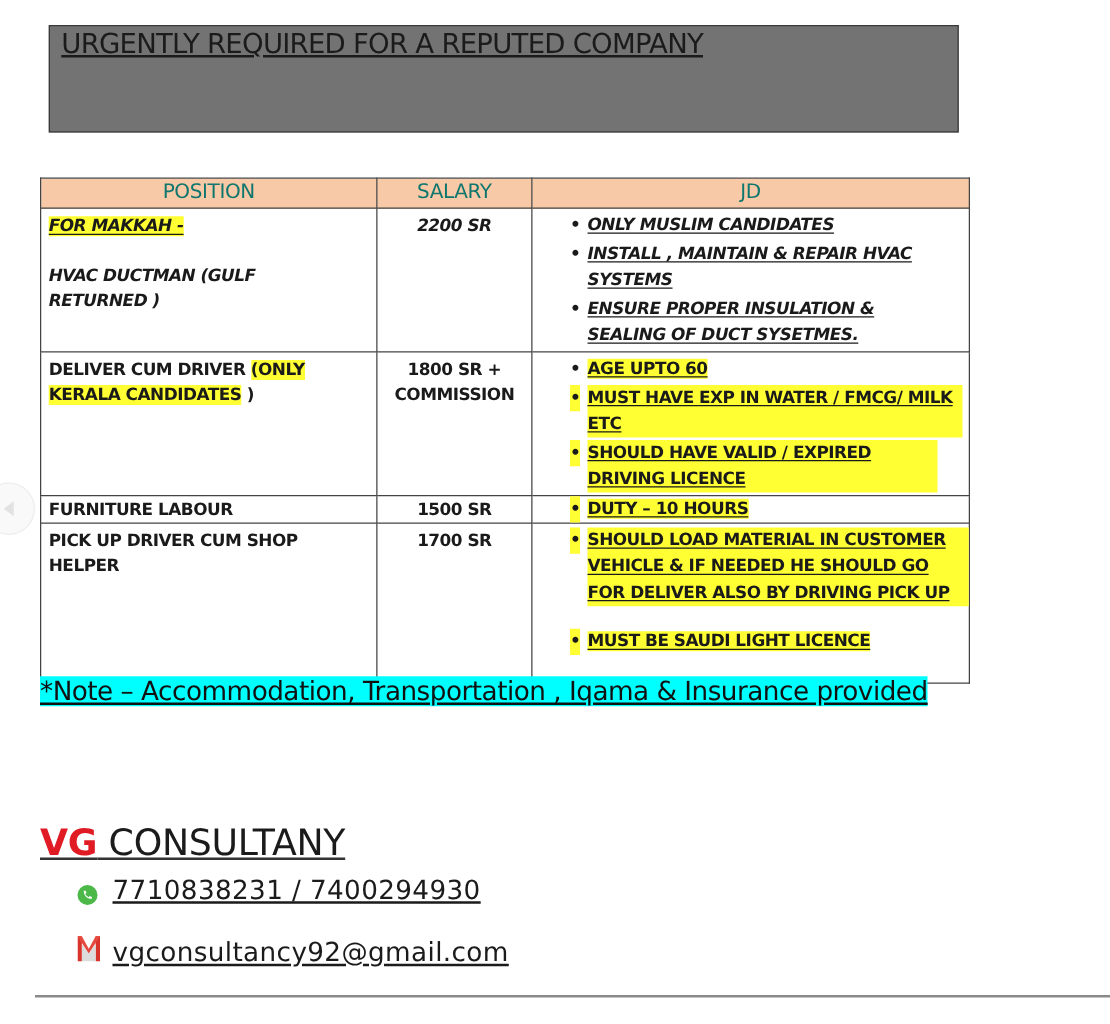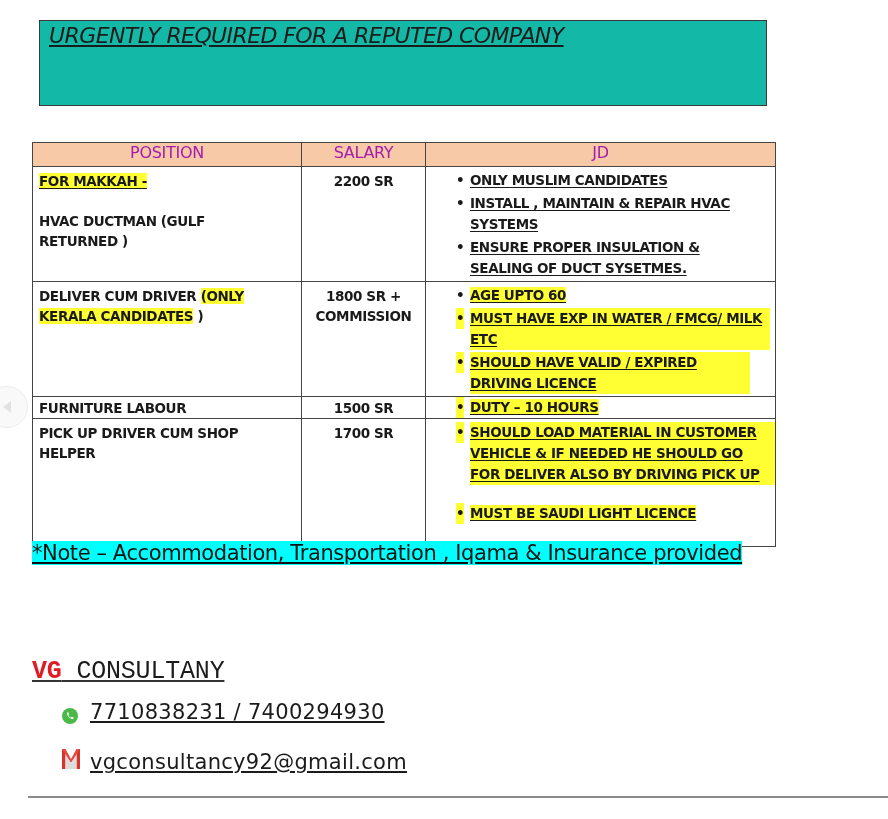--- a/index.html
+++ b/index.html
@@ -4,58 +4,58 @@
 <style>
   html, body { margin: 0; padding: 0; }
   body {
     width: 888px; height: 819px; background: #ffffff; position: relative; overflow: hidden;
     font-family: "DejaVu Sans", "Liberation Sans", sans-serif; color: #1a1a1a;
   }
   .u { text-decoration: underline; text-underline-offset: 2px; }
   .hl { background: #ffff33; }
   .header-box {
     position: absolute; left: 39px; top: 20px; width: 728px; height: 86px;
-    background: #14b8a6; border: 1.5px solid #3a3a3a; box-sizing: border-box; font-style: italic;
+    background: #737373; border: 1.5px solid #3a3a3a; box-sizing: border-box;
   }
   .header-line1 {
     position: absolute; left: 9px; top: 2px; font-size: 22px; letter-spacing: -0.6px;
     font-weight: normal; color: #1b1b1b; white-space: nowrap;
   }
   .header-line2 {
     position: absolute; left: 0; right: 0; top: 44px; text-align: center;
     font-size: 22px; letter-spacing: -0.6px; color: #1b1b1b;
   }
   table.jobs {
     position: absolute; left: 32px; top: 142px; border-collapse: collapse;
     font-size: 13.5px; font-weight: bold; letter-spacing: -0.4px;
   }
   table.jobs th, table.jobs td {
     border: 1px solid #444; vertical-align: top; padding: 0;
   }
   table.jobs th {
     background: #f8c9a6; font-size: 16px; font-weight: normal; height: 23px;
-    color: #a21caf; letter-spacing: -0.3px;
+    color: #0f766e; letter-spacing: -0.3px;
   }
   .c-pos { width: 268px; }
   .c-sal { width: 123px; }
   .c-jd  { width: 346px; }
   td.pos { padding: 4px 0 0 6px !important; line-height: 20px; }
   td.sal { text-align: center; padding-top: 4px !important; line-height: 20px; }
   td.jd  { padding: 3px 0 0 30px !important; }
   .jd-list { list-style: none; margin: 0; padding: 0; }
   .jd-list li { position: relative; padding-left: 14px; line-height: 21px; margin-bottom: 2px; }
   .jd-list li .bullet { position: absolute; left: 0; top: 0; }
   .note {
     position: absolute; left: 32px; top: 538px; width: 856px;
     font-size: 21px; letter-spacing: -0.4px; line-height: 31px; color: #111;
   }
   .note span { background: #00ffff; }
   .company {
-    position: absolute; left: 32px; top: 657px; font-size: 25px; font-weight: bold;
-    letter-spacing: -0.2px; text-decoration: underline; text-decoration-color: #333; font-family: Liberation Mono, monospace;
+    position: absolute; left: 32px; top: 657px; font-size: 29px; font-weight: bold;
+    letter-spacing: -0.2px; text-decoration: underline; text-decoration-color: #333;
   }
   .company .vg { color: #e01b24; }
   .company .rest { color: #1b1b1b; font-weight: normal; }
   .contact-row { position: absolute; left: 62px; display: flex; align-items: flex-end; }
   .phone-row { top: 700px; }
   .email-row { top: 750px; }
   .contact-text { font-size: 21px; text-decoration: underline; letter-spacing: 0.3px; color: #1b1b1b; }
   .phone-icon {
     width: 16px; height: 16px; border-radius: 50%; background: #4cb848; position: relative;
     margin-right: 12px; margin-top: -14px; display: inline-block;
@@ -84,21 +84,21 @@
 <table class="jobs">
   <thead>
     <tr>
       <th class="c-pos">POSITION</th>
       <th class="c-sal">SALARY</th>
       <th class="c-jd">JD</th>
     </tr>
   </thead>
   <tbody>
 
-    <tr style="height:110px;">
+    <tr style="height:110px;font-style:italic;">
       <td class="pos">
         <div><span class="hl u">FOR MAKKAH  -</span></div>
         <div style="height:20px;"></div>
         <div style="width:220px; font-size:13.5px;">HVAC DUCTMAN   (GULF RETURNED )</div>
       </td>
       <td class="sal">
         <div>2200  SR</div>
       </td>
       <td class="jd">
         <ul class="jd-list">

